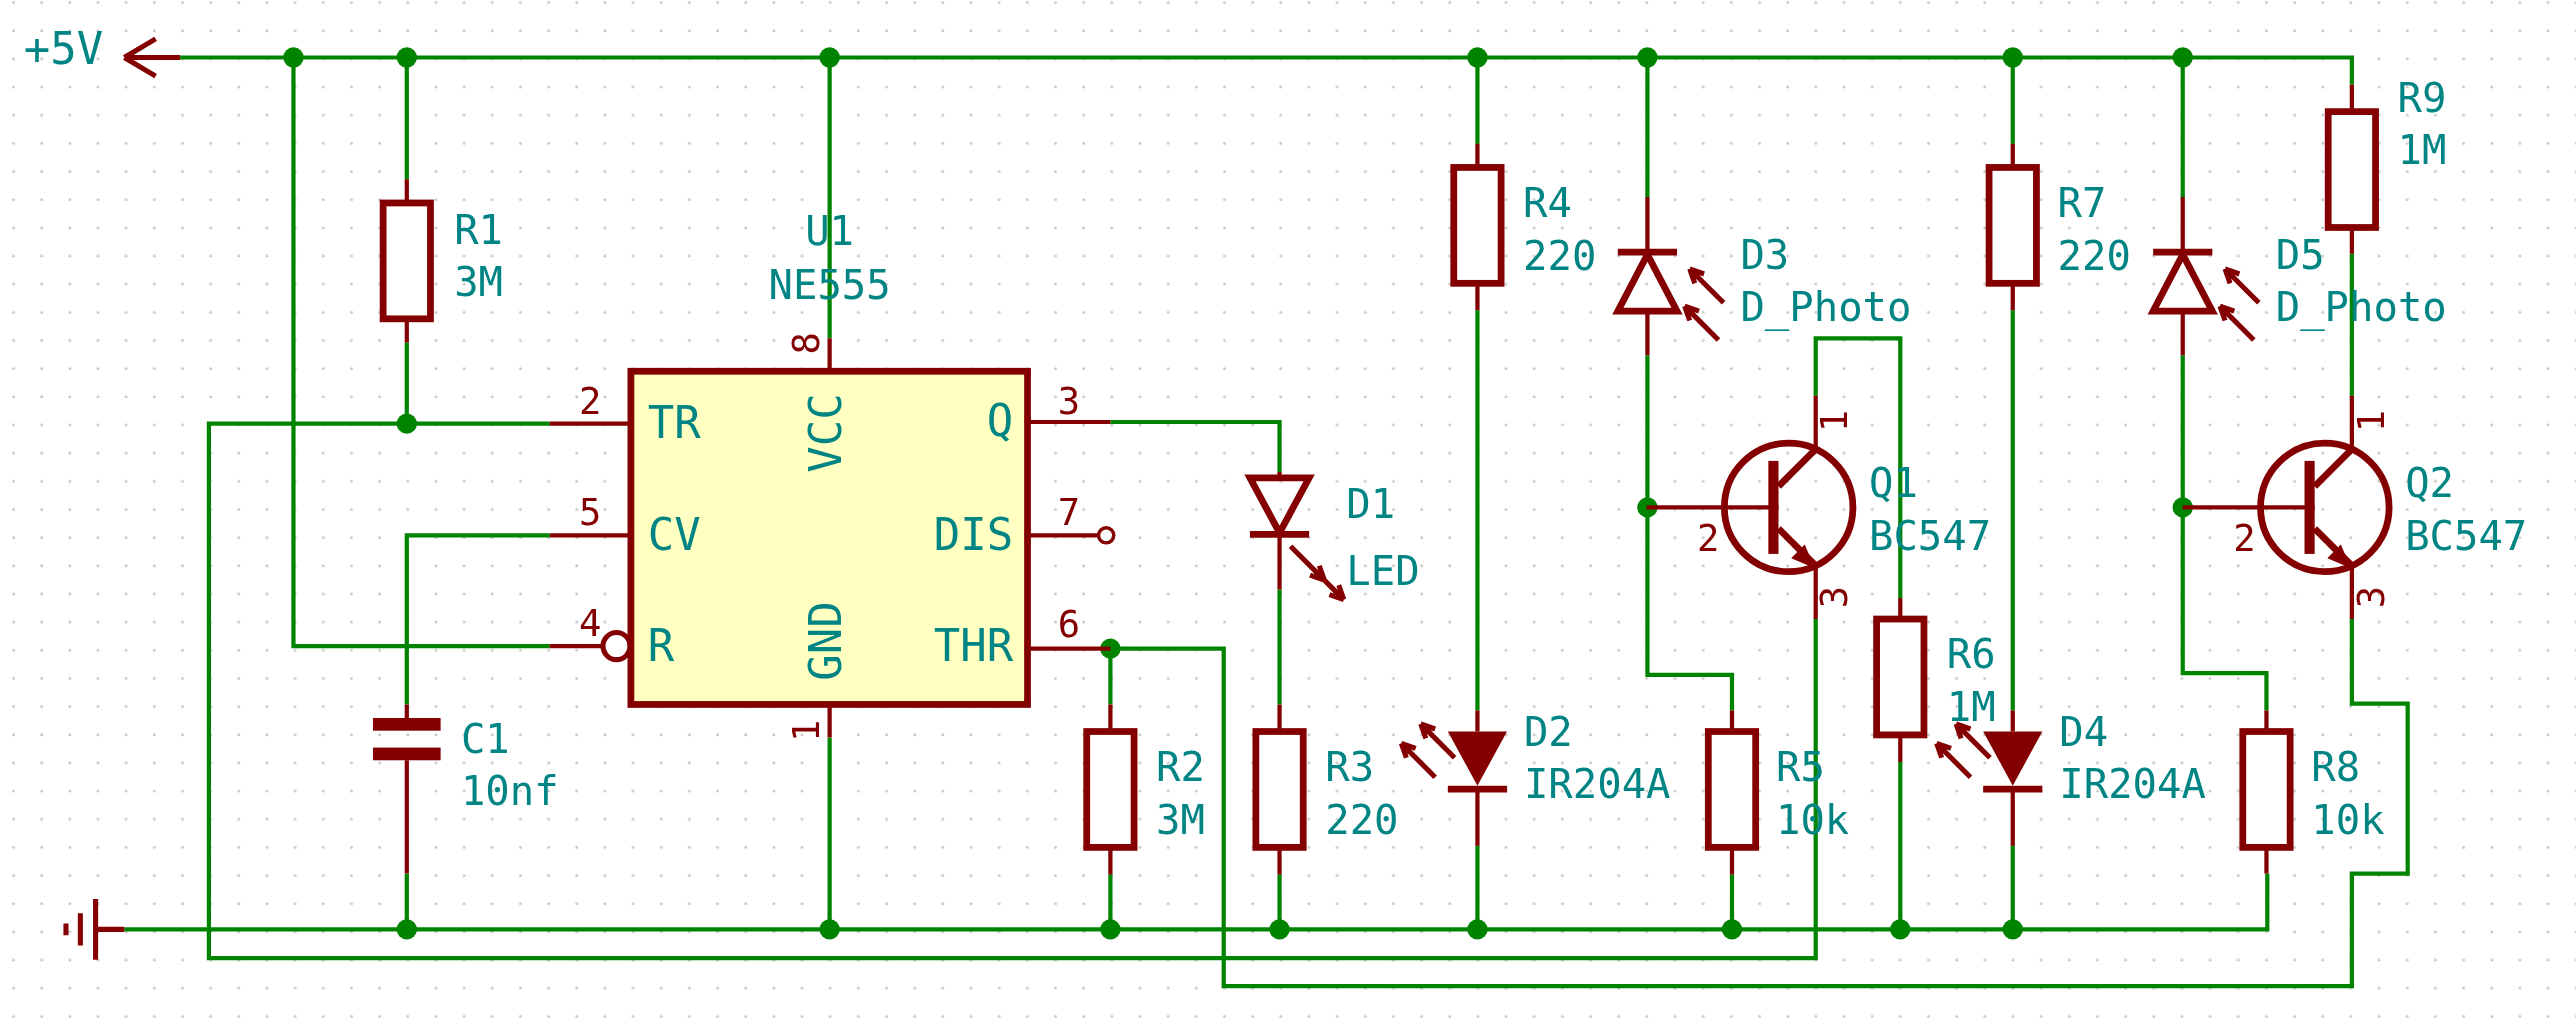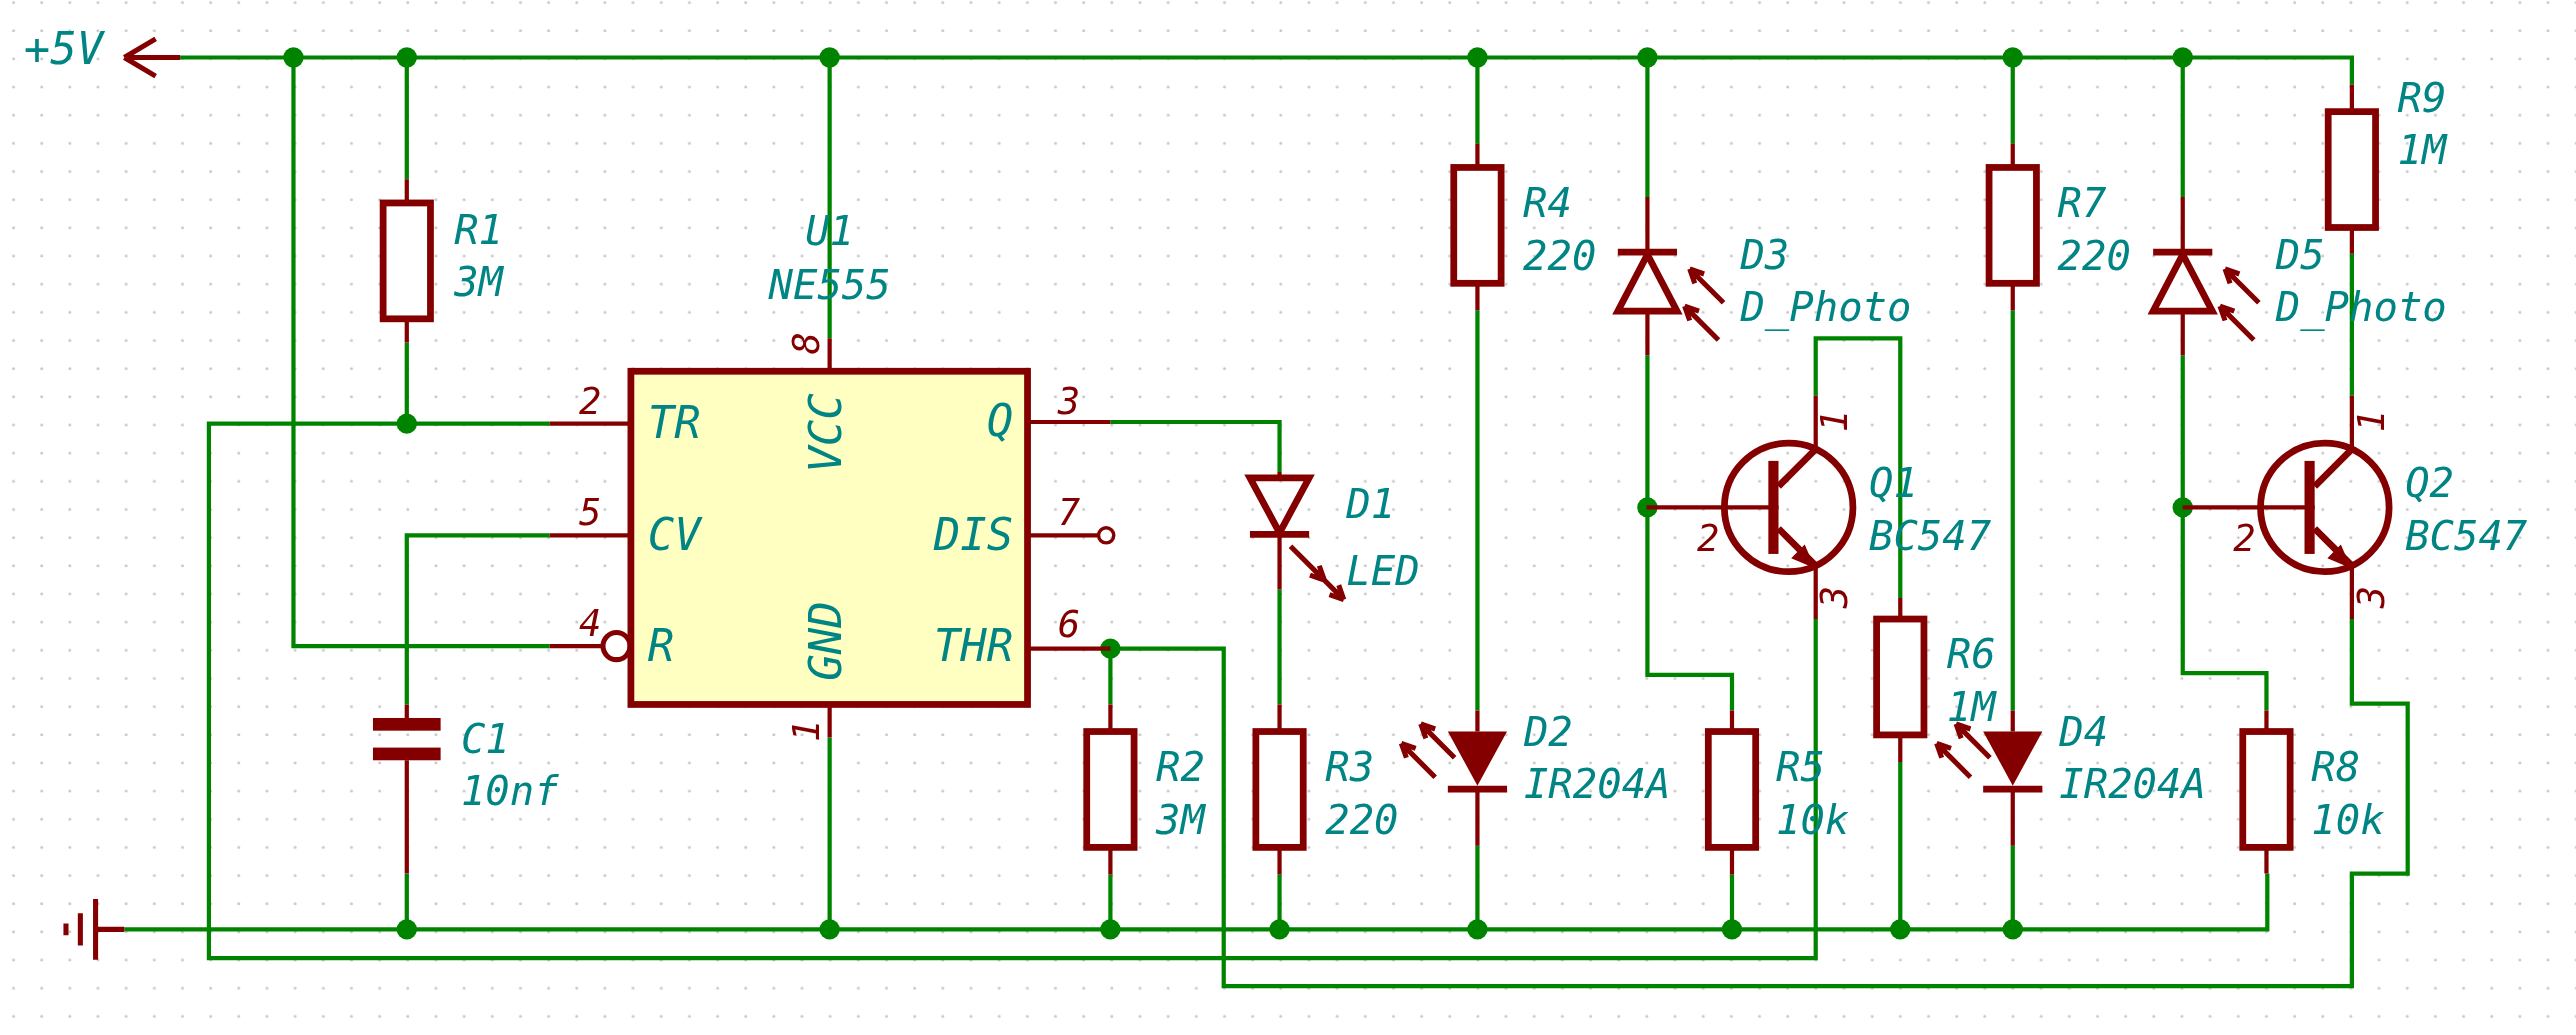--- a/index.html
+++ b/index.html
@@ -1,16 +1,16 @@
 <!DOCTYPE html>
 <html style="font-size:13.5px"><head>
 <meta charset="utf-8">
 <style>
   html,body{margin:0;padding:0;background:#ffffff;}
-  .canvas{width:100%;max-width:2576px;margin:0 auto;font-style:italic;}
+  .canvas{width:100%;max-width:2576px;margin:0 auto;}
   svg{display:block;width:100%;height:auto;background:#ffffff;}
   .wire{stroke:#008400;stroke-width:5;fill:none;}
   .lead{stroke:#840000;stroke-width:5;fill:none;}
   .sym{stroke:#840000;stroke-width:8;fill:none;}
   .symthin{stroke:#840000;stroke-width:6;fill:none;}
   .symfill{fill:#840000;stroke:none;}
   .box{fill:#ffffff;stroke:#840000;stroke-width:8;}
   .icbox{fill:#FFFFC2;stroke:#840000;stroke-width:8;}
   .junction{fill:#008400;stroke:none;}
   .lbl{fill:#008484;font-family:"DejaVu Sans Mono",monospace;font-size:48px;}

